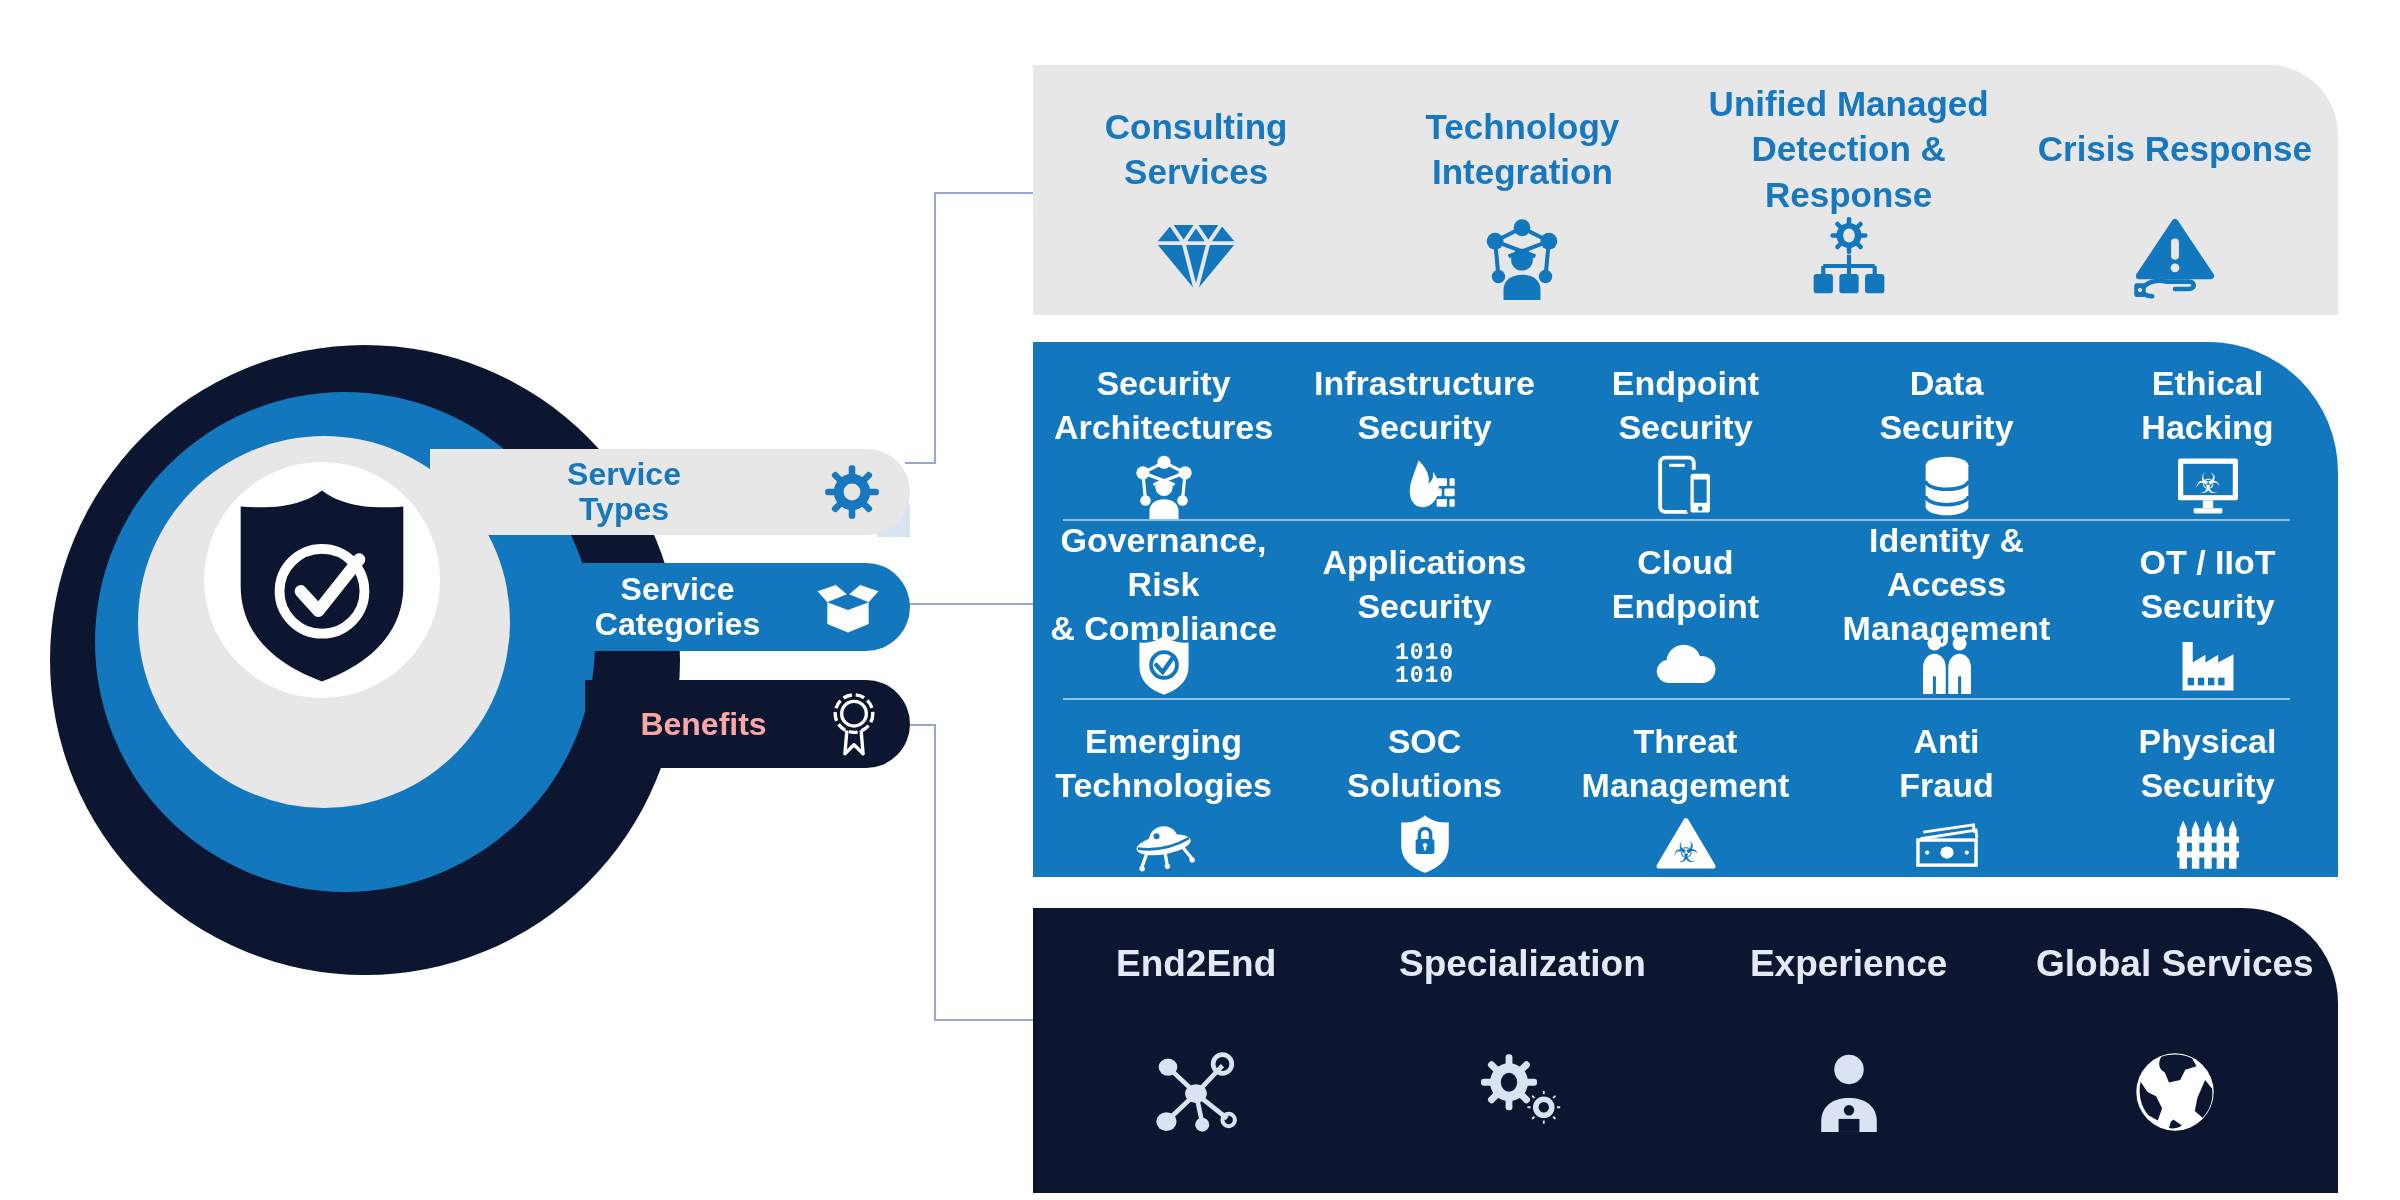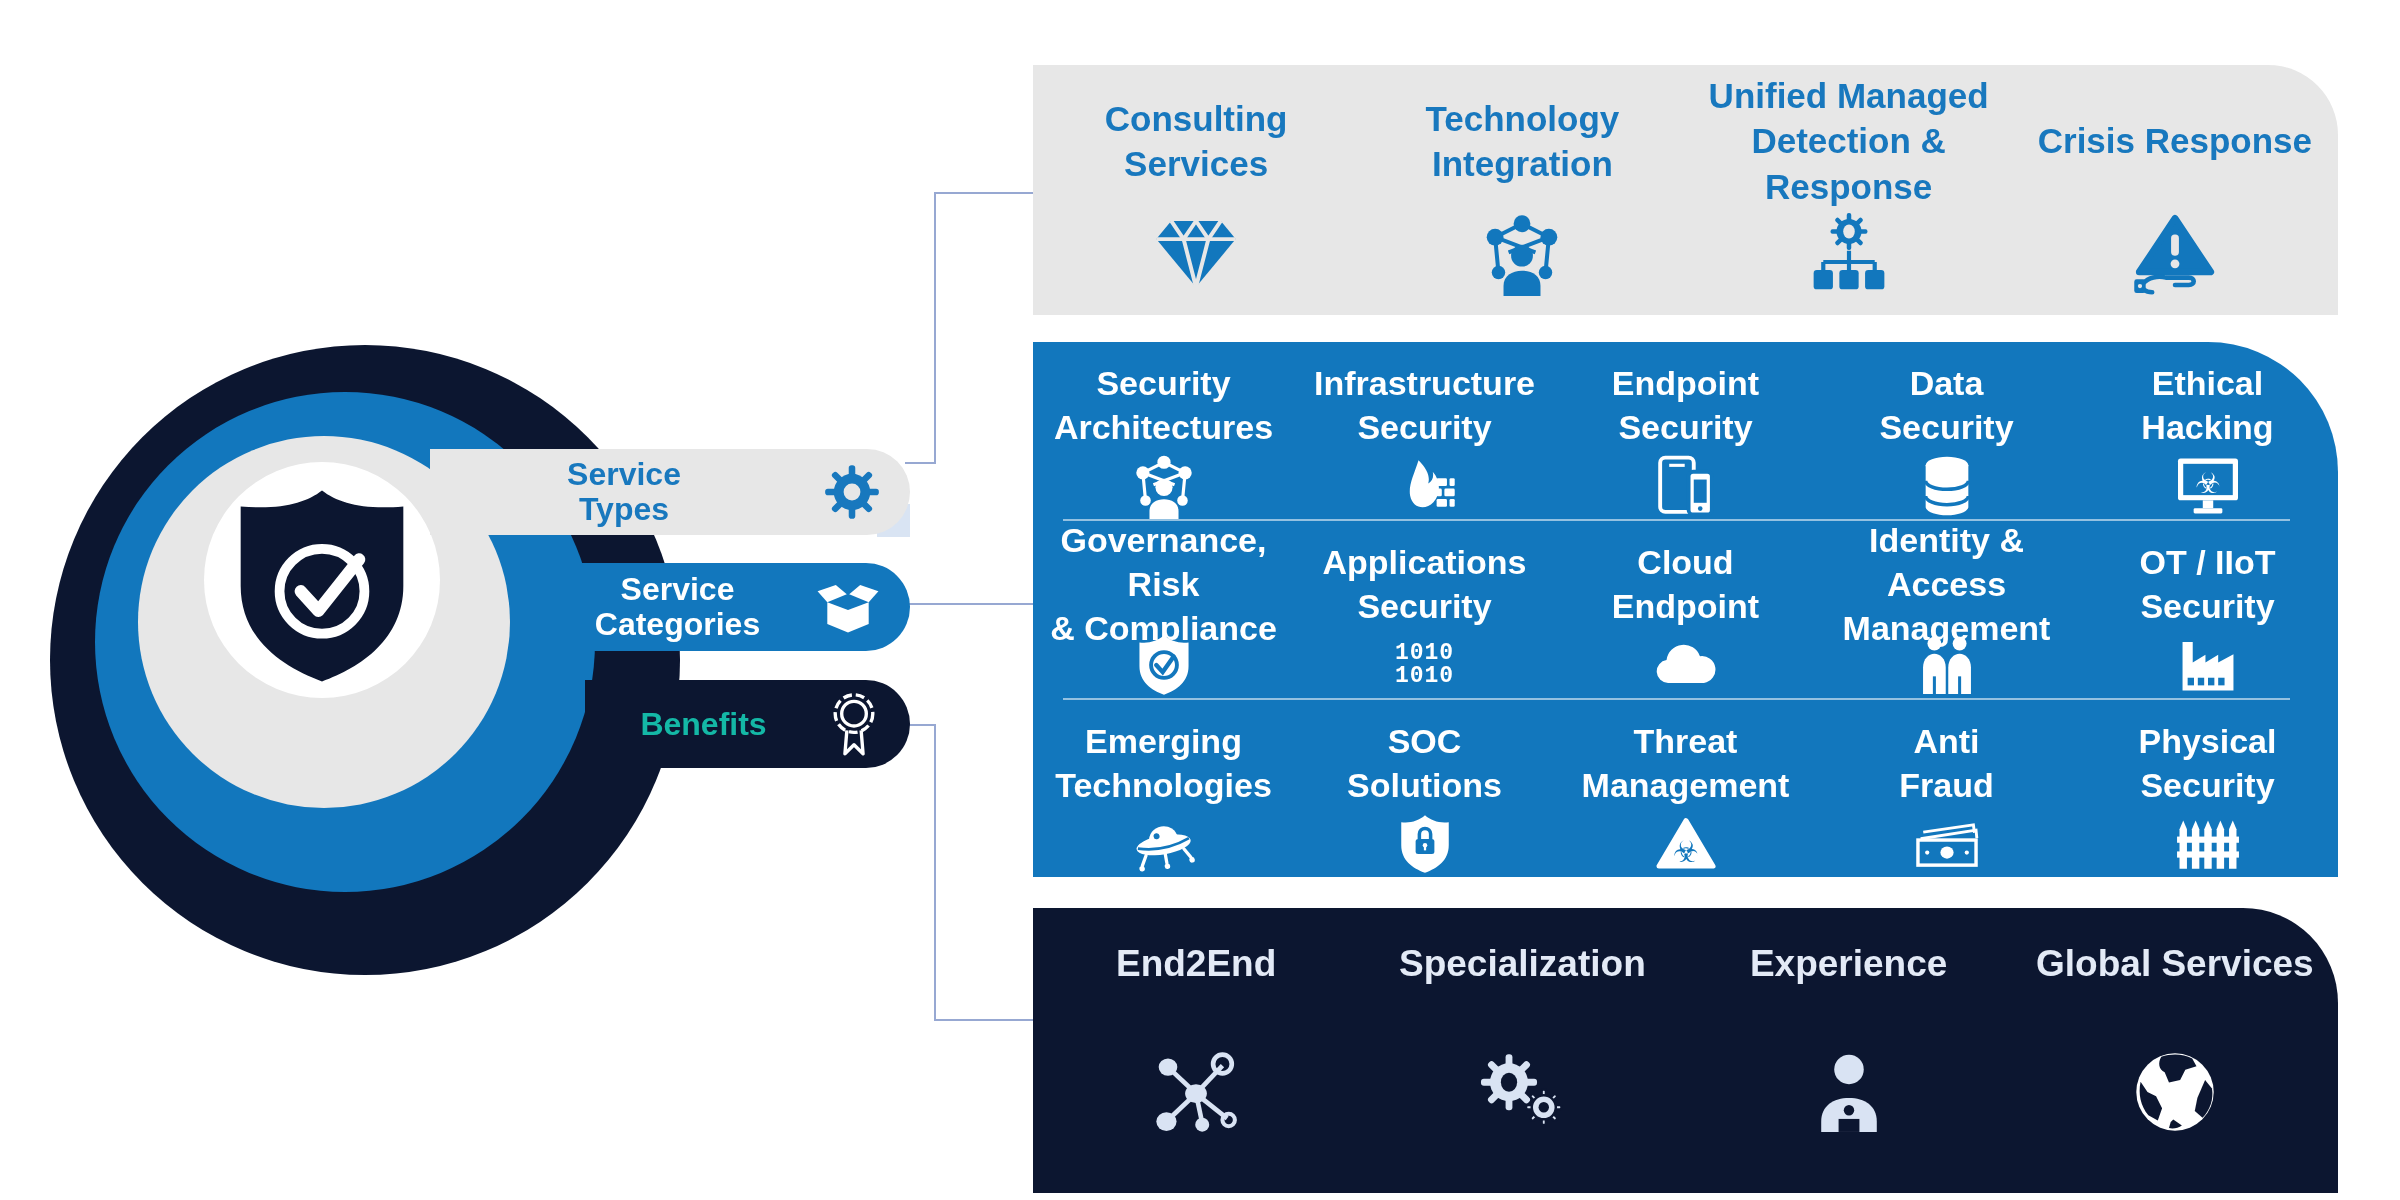--- a/index.html
+++ b/index.html
@@ -15,28 +15,28 @@
   .disc-outer{left:50px;top:345px;width:630px;height:630px;background:#0C1630;}
   .disc-blue{left:95px;top:392px;width:500px;height:500px;background:#1277BD;}
   .disc-gray{left:138px;top:436px;width:372px;height:372px;background:#E7E7E7;}
   .disc-white{left:204px;top:462px;width:236px;height:236px;background:#ffffff;}
   .shield-wrap{position:absolute;left:233px;top:487px;}
 
   
   .pill{position:absolute;display:flex;align-items:center;border-radius:0 48px 48px 0;}
   .pill-types{left:430px;top:449px;width:480px;height:86px;background:#E7E7E7;color:#1878BE;}
   .pill-categories{left:545px;top:563px;width:365px;height:88px;background:#1277BD;color:#ffffff;}
-  .pill-benefits{left:585px;top:680px;width:325px;height:88px;background:#0C1630;color:#14b8a6;}
+  .pill-benefits{left:585px;top:680px;width:325px;height:88px;background:#0C1630;color:#fca5a5;}
   .plbl{flex:1;text-align:center;font-size:32px;font-weight:700;line-height:1.08;white-space:pre-line;}
   .pic{flex:0 0 auto;display:flex;align-items:center;justify-content:center;margin-right:30px;margin-left:6px;}
   .pill-shadow{position:absolute;left:877px;top:504px;width:33px;height:33px;background:#D9E4F3;}
 
   
   .panel{position:absolute;left:1033px;width:1305px;box-sizing:border-box;}
-  .panel-types{top:65px;height:250px;background:#E7E7E7;border-radius:0 70px 0 0;display:flex;padding-top:24px;}
+  .panel-types{top:65px;height:250px;background:#E7E7E7;border-radius:0 70px 0 0;display:flex;padding-top:32px;}
   .panel-categories{top:342px;height:535px;background:#1277BD;border-radius:0 130px 0 0;
                     display:flex;flex-direction:column;}
   .panel-benefits{top:908px;height:285px;background:#0C1630;border-radius:0 95px 0 0;display:flex;padding-top:30px;}
 
   .col{flex:1;display:flex;flex-direction:column;align-items:center;min-width:0;}
   .lbl{display:flex;align-items:center;justify-content:center;text-align:center;white-space:pre-line;}
   .ic{display:flex;align-items:center;justify-content:center;}
 
   .types-lbl{height:104px;color:#1878BE;font-size:35px;font-weight:600;line-height:1.3;}
   .types-ic{flex:1;color:#1277BD;}

